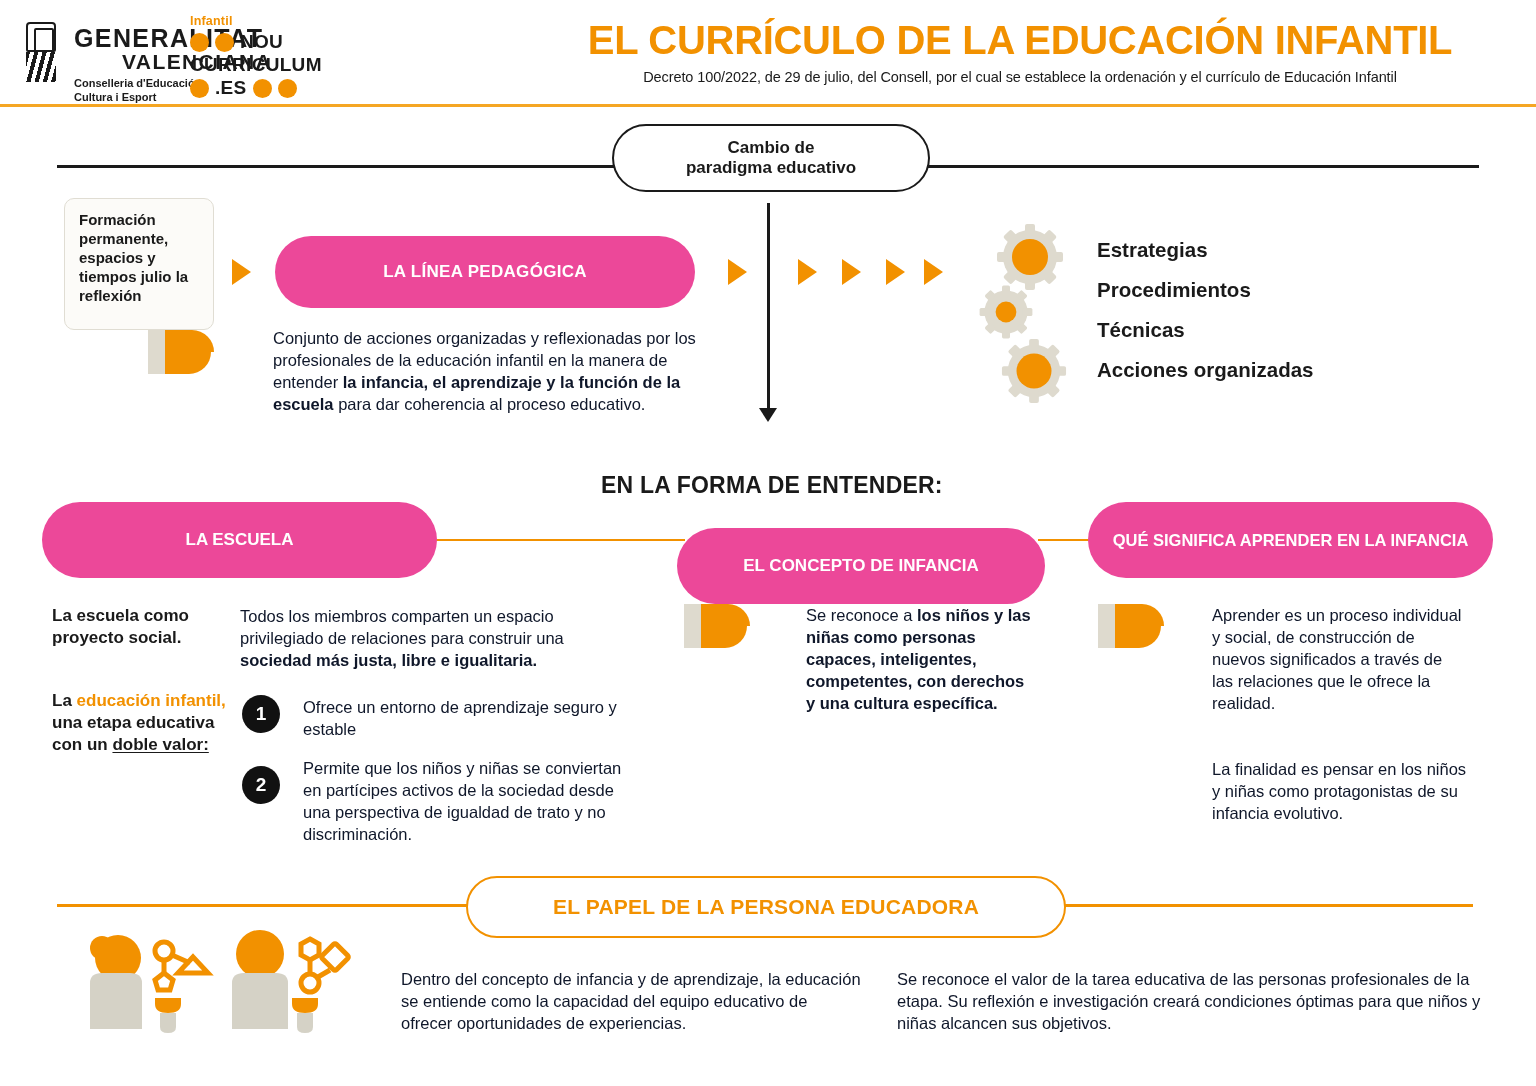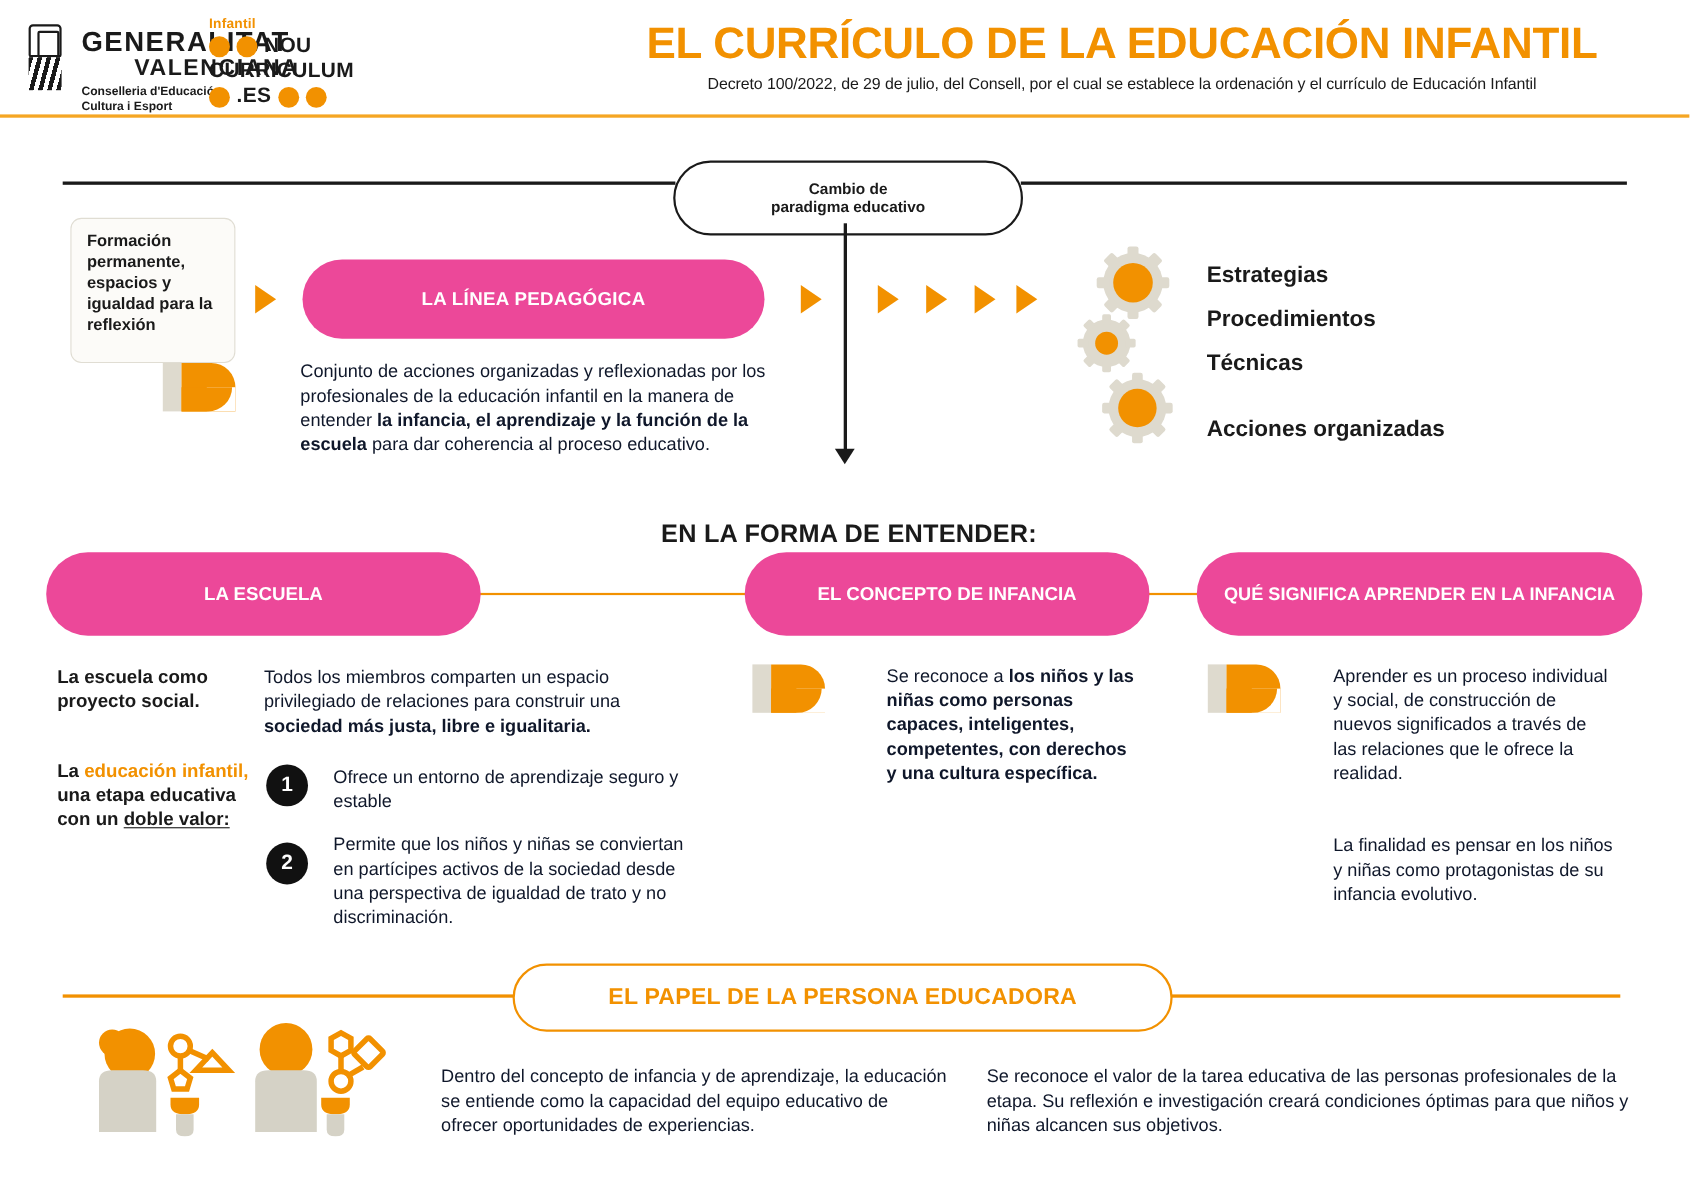--- a/index.html
+++ b/index.html
@@ -40,21 +40,21 @@
 
   
   .rule-dark { position:absolute; height:3px; background:#1a1a1a; }
   .rule-orange { position:absolute; height:3px; background:#F29100; }
 
   .bubble {
     position:absolute; border:2.5px solid #1a1a1a; border-radius:60px; background:#fff;
     display:flex; align-items:center; justify-content:center; text-align:center;
     font-weight:bold; color:#1a1a1a;
   }
-  .bubble-paradigm { left:612px; top:146px; width:318px; height:68px; font-size:14px; line-height:1.18; }
+  .bubble-paradigm { left:612px; top:124px; width:318px; height:68px; font-size:17px; line-height:1.18; }
 
   .softbox {
     position:absolute; left:64px; top:198px; width:150px; height:132px;
     border:1.5px solid #E0DDD3; border-radius:10px; background:#FCFBF8;
     padding:12px 10px 10px 14px; font-size:15px; font-weight:bold; line-height:1.26; color:#1a1a1a;
   }
 
   .pill {
     position:absolute; background:#ec4899; border-radius:50px; color:#fff;
     display:flex; align-items:center; justify-content:center; font-weight:bold; text-align:center;
@@ -71,21 +71,21 @@
   .varrow { position:absolute; width:0; height:0; border-style:solid;
             border-width:14px 9px 0 9px; border-color:#1a1a1a transparent transparent transparent; }
 
   .gear { position:absolute; }
   .gear-label { position:absolute; font-size:20.5px; font-weight:bold; color:#1a1a1a; }
 
   .section-heading { position:absolute; font-size:23px; font-weight:bold; color:#1a1a1a; letter-spacing:.2px; }
 
   
   .pill-escuela  { left:42px;   top:502px; width:395px; height:76px; font-size:17px; }
-  .pill-concepto { left:677px;  top:502px; width:368px; height:76px; font-size:17px; }
+  .pill-concepto { left:677px;  top:528px; width:368px; height:76px; font-size:17px; }
   .pill-aprender { left:1088px; top:502px; width:405px; height:76px; font-size:16.5px; }
   .connector { position:absolute; height:2px; background:#F29100; }
 
   
   .qicon { position:absolute; width:66px; height:44px; }
   .qicon .grey { position:absolute; left:0; top:0; width:17px; height:44px; background:#DEDACE; }
   .qicon .orange { position:absolute; left:17px; top:0; width:49px; height:44px; background:#F29100;
       border-radius: 0 22px 0 0; }
   .qicon .cut { position:absolute; left:40px; top:22px; width:26px; height:22px; background:#fff;
       border-radius: 0 0 0 0; }
@@ -152,21 +152,21 @@
   <div class="rule-dark" style="left:57px; top:165px; width:557px;"></div>
   <div class="rule-dark" style="left:928px; top:165px; width:551px;"></div>
 
   <div class="bubble bubble-paradigm">
     <div>
       <div>Cambio de</div>
       <div>paradigma educativo</div>
     </div>
   </div>
 
-  <div class="softbox">Formación permanente, espacios y igualdad para la reflexión</div>
+  <div class="softbox">Formación permanente, espacios y tiempos julio la reflexión</div>
 
   <div class="qicon" style="left:148px; top:330px;">
     <div class="grey"></div>
       <div class="orange"></div>
       <div class="cut"></div>
       <div class="curve"></div>
   </div>
 
   <div class="tri" style="left:232px; top:259px;"></div>
 
@@ -227,21 +227,21 @@
       <rect x="49" y="10" width="11" height="10" rx="2" transform="rotate(45 55 15)"></rect>
       <rect x="10" y="50" width="11" height="10" rx="2" transform="rotate(45 15 55)"></rect>
       <rect x="49" y="50" width="11" height="10" rx="2" transform="rotate(-45 55 55)"></rect>
     </g>
     <circle cx="35" cy="35" r="18" fill="#F29100"></circle>
   </svg>
 
   <div class="gear-label" style="left:1097px; top:238px;">Estrategias</div>
   <div class="gear-label" style="left:1097px; top:278px;">Procedimientos</div>
   <div class="gear-label" style="left:1097px; top:318px;">Técnicas</div>
-  <div class="gear-label" style="left:1097px; top:378px;">Acciones organizadas</div>
+  <div class="gear-label" style="left:1097px; top:358px;">Acciones organizadas</div>
 
   <div class="section-heading" style="left:601px; top:472px;text-align:right;">EN LA FORMA DE ENTENDER:</div>
 
   <div class="connector" style="left:430px; top:539px; width:255px;"></div>
   <div class="connector" style="left:1038px; top:539px; width:58px;"></div>
 
   <div class="pill pill-escuela">LA ESCUELA</div>
   <div class="pill pill-concepto">EL CONCEPTO DE INFANCIA</div>
   <div class="pill pill-aprender">QUÉ SIGNIFICA APRENDER EN LA INFANCIA</div>
 

